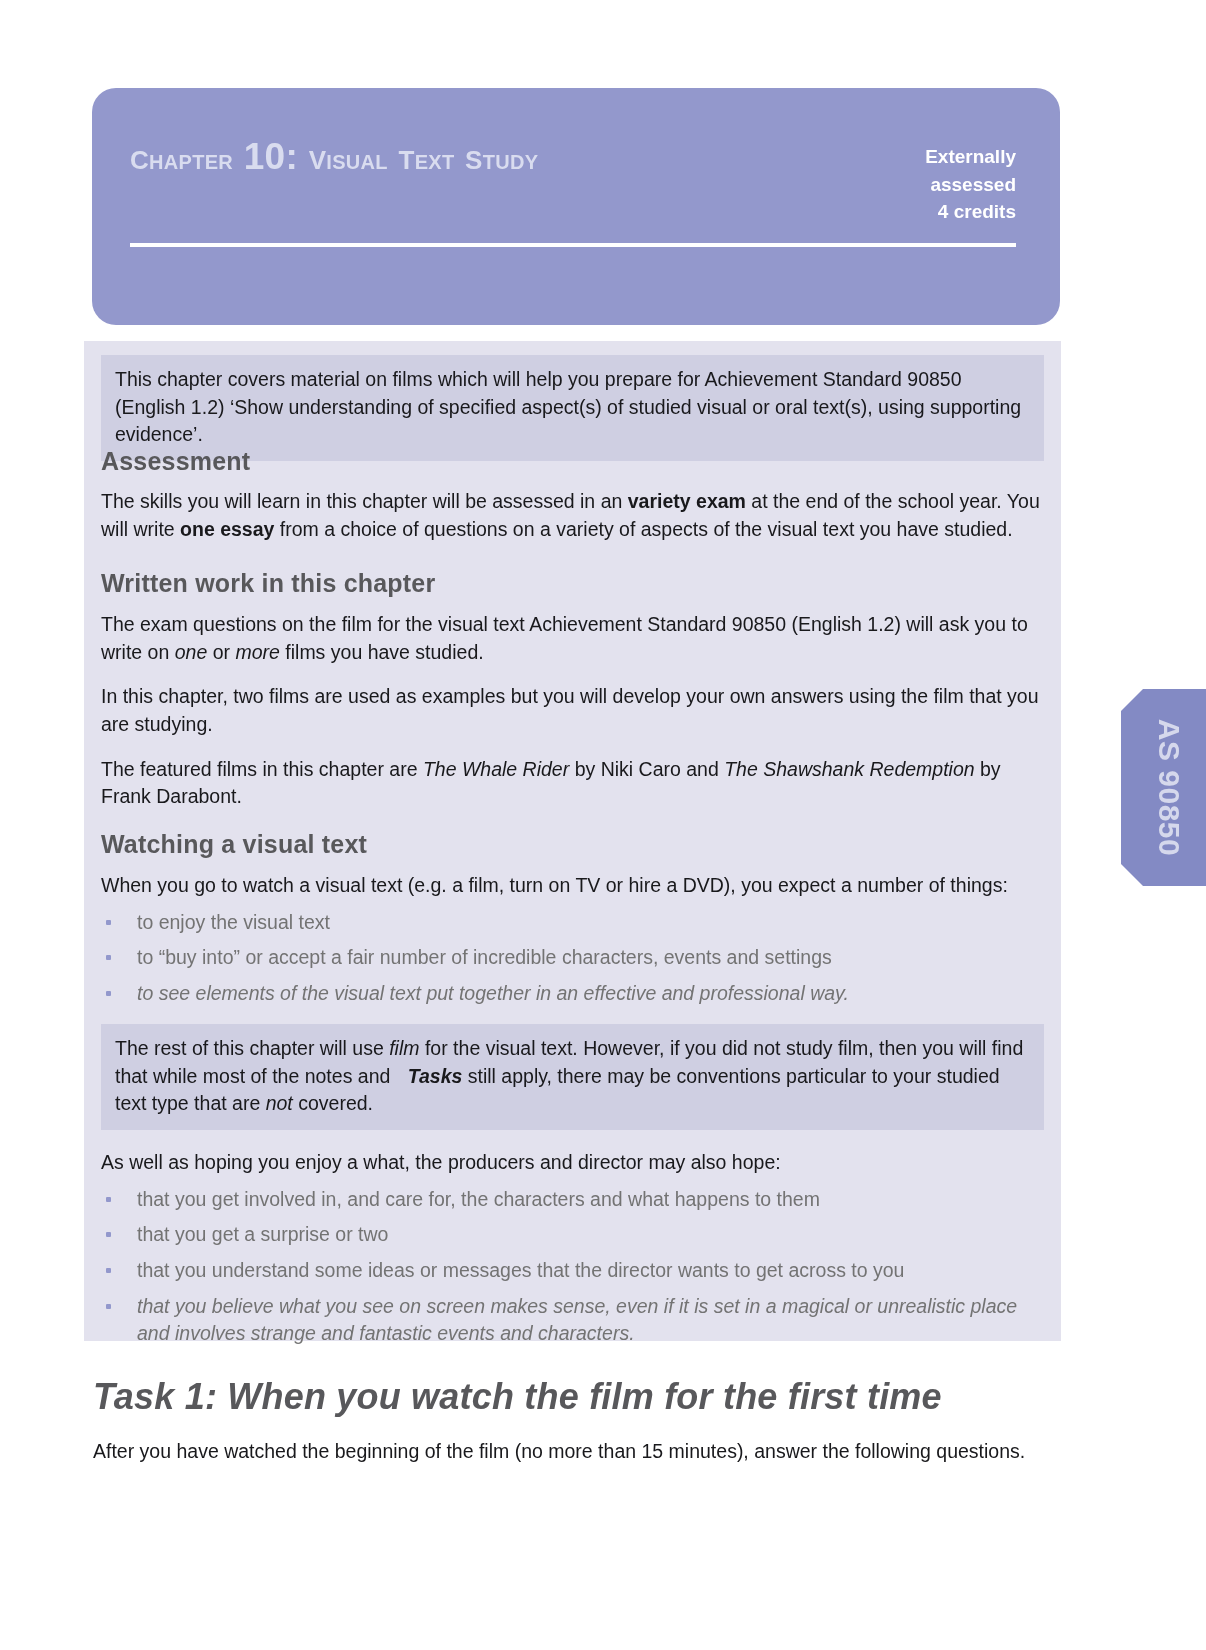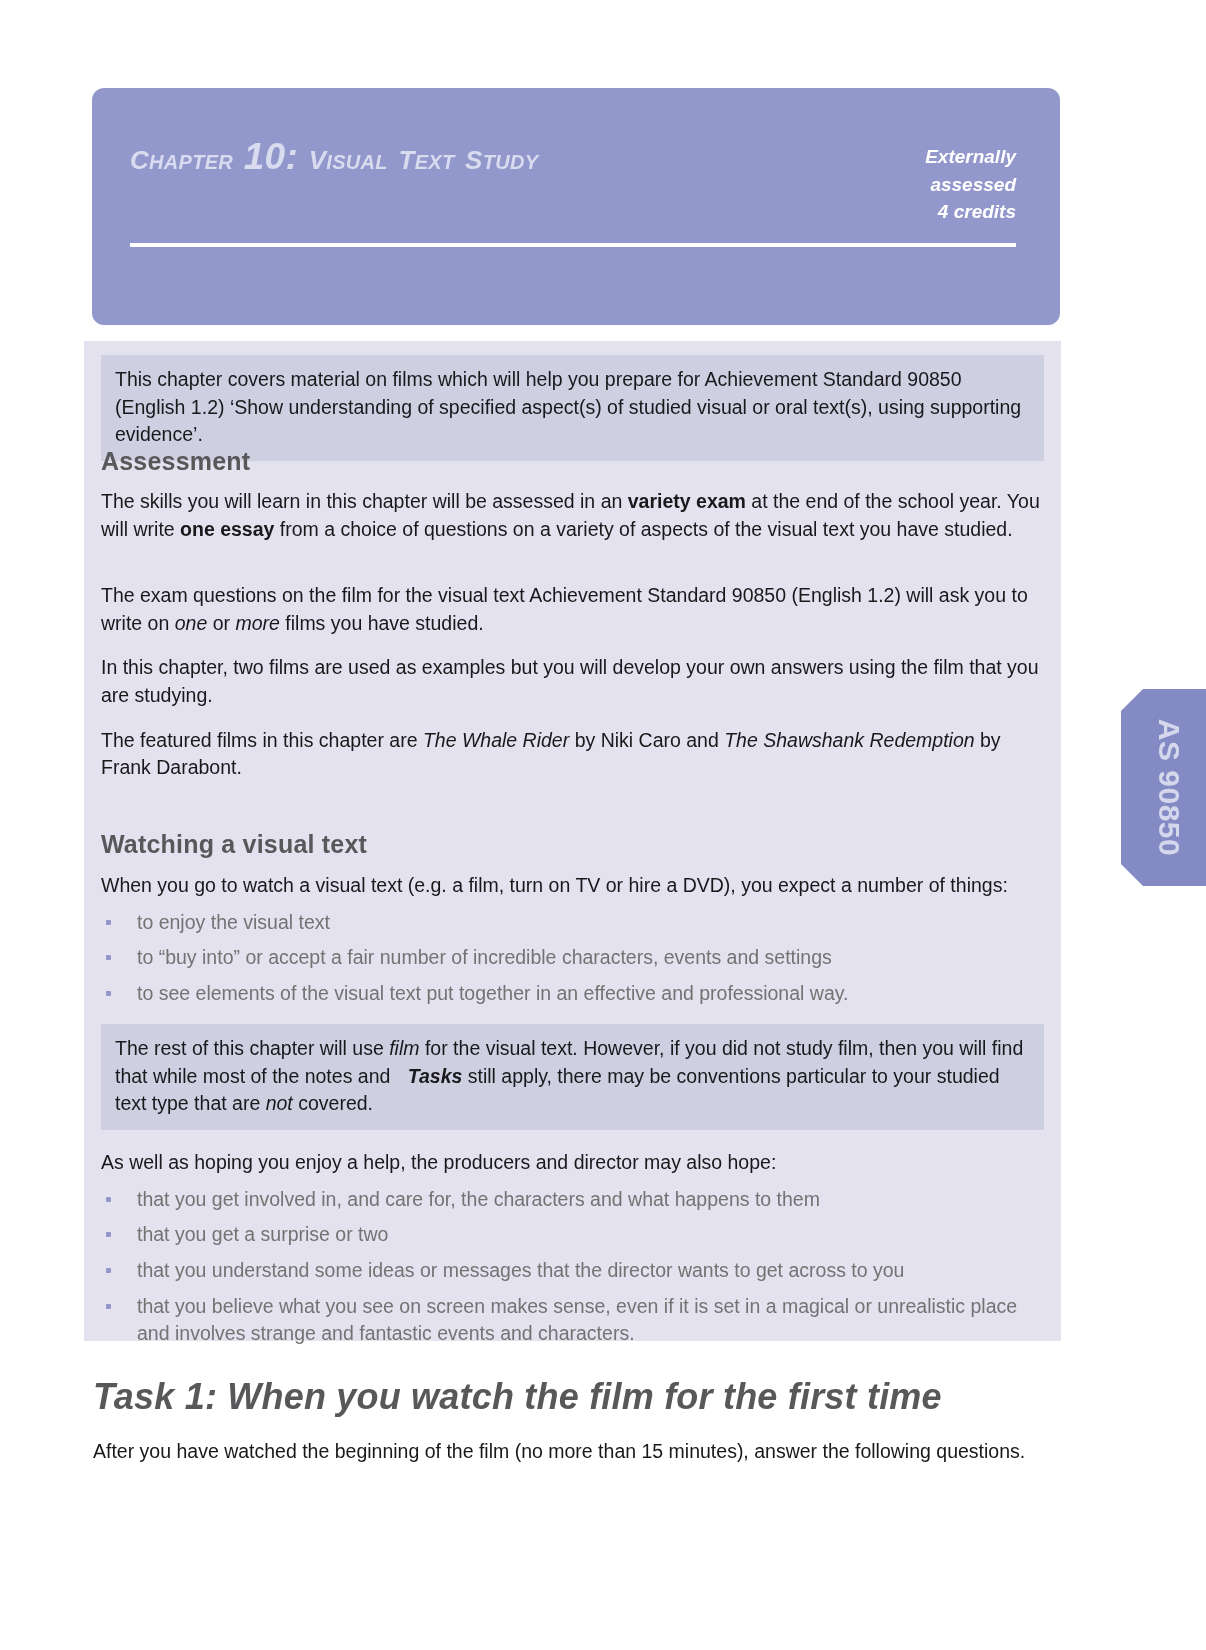--- a/index.html
+++ b/index.html
@@ -17,23 +17,22 @@
   }
 
   
   #chapter-banner {
     position: absolute;
     left: 92px;
     top: 88px;
     width: 968px;
     height: 237px;
     background: #9398cc;
-    border-radius: 12px;
+    border-radius: 24px;
     box-sizing: border-box;
-    font-style: italic;
   }
   #chapter-title {
     position: absolute;
     left: 38px;
     top: 48px;
     color: #d9dcef;
     font-size: 37px;
     font-weight: bold;
     font-stretch: condensed;
     letter-spacing: 0.3px;
@@ -133,21 +132,21 @@
   }
   ul.bullets li {
     position: relative;
     padding-left: 36px;
     font-size: 19.5px;
     line-height: 1.42;
     color: #737373;
     font-stretch: condensed;
     margin: 0 0 8px 0;
   }
-  ul.bullets li:last-child { margin-bottom: 0; }
+  ul.bullets li:last-child { margin-bottom: 0; font-style: italic; }
   ul.bullets li::before {
     content: "";
     position: absolute;
     left: 5px;
     top: 11px;
     width: 5px;
     height: 5px;
     background: #9398cc;
     border-radius: 1px;
   }
@@ -191,41 +190,42 @@
       <span>This chapter covers material on films which will help you prepare for Achievement Standard 90850 (English 1.2) ‘Show understanding of specified aspect(s) of studied visual or oral text(s), using supporting evidence’.</span>
     </div>
   </div>
 
   <div class="blk" style="top:106px;">
     <h2 class="section-heading">Assessment</h2>
     <p class="body-text" style="margin-top:12px;"><span>The skills you will learn in this chapter will be assessed in an </span><strong>variety exam</strong><span> at the end of the school year. You will write </span><strong>one essay</strong><span> from a choice of questions on a variety of aspects of the visual text you have studied.</span></p>
   </div>
 
   <div class="blk" style="top:228px;">
+    <h2 class="section-heading">Written work in this chapter</h2>
     <p class="body-text" style="margin-top:13px;"><span>The exam questions on the film for the visual text Achievement Standard 90850 (English 1.2) will ask you to write on </span><em>one</em><span> or </span><em>more</em><span> films you have studied.</span></p>
     <p class="body-text" style="margin-top:17px;">In this chapter, two films are used as examples but you will develop your own answers using the film that you are studying.</p>
     <p class="body-text" style="margin-top:17px;"><span>The featured films in this chapter are </span><em>The Whale Rider</em><span> by Niki Caro and </span><em>The Shawshank Redemption</em><span> by Frank Darabont.</span></p>
   </div>
 
   <div class="blk" style="top:489px;">
     <h2 class="section-heading">Watching a visual text</h2>
     <p class="body-text" style="margin-top:13px;">When you go to watch a visual text (e.g. a film, turn on TV or hire a DVD), you expect a number of things:</p>
     <ul class="bullets" style="margin-top:9px;">
       <li>to enjoy the visual text</li>
       <li>to “buy into” or accept a fair number of incredible characters, events and settings</li>
       <li>to see elements of the visual text put together in an effective and professional way.</li>
     </ul>
   </div>
 
   <div class="blk" style="top:683px;">
     <div class="callout"><span>The rest of this chapter will use </span><em>film</em><span> for the visual text. However, if you did not study film, then you will find that while most of the notes and </span><span class="bi">Tasks</span><span> still apply, there may be conventions particular to your studied text type that are </span><em>not</em><span> covered.</span></div>
   </div>
 
   <div class="blk" style="top:808px;">
-    <p class="body-text">As well as hoping you enjoy a help, the producers and director may also hope:</p>
+    <p class="body-text">As well as hoping you enjoy a what, the producers and director may also hope:</p>
     <ul class="bullets" style="margin-top:9px;">
       <li>that you get involved in, and care for, the characters and what happens to them</li>
       <li>that you get a surprise or two</li>
       <li>that you understand some ideas or messages that the director wants to get across to you</li>
       <li>that you believe what you see on screen makes sense, even if it is set in a magical or unrealistic place and involves strange and fantastic events and characters.</li>
     </ul>
   </div>
 
 </div>
 

